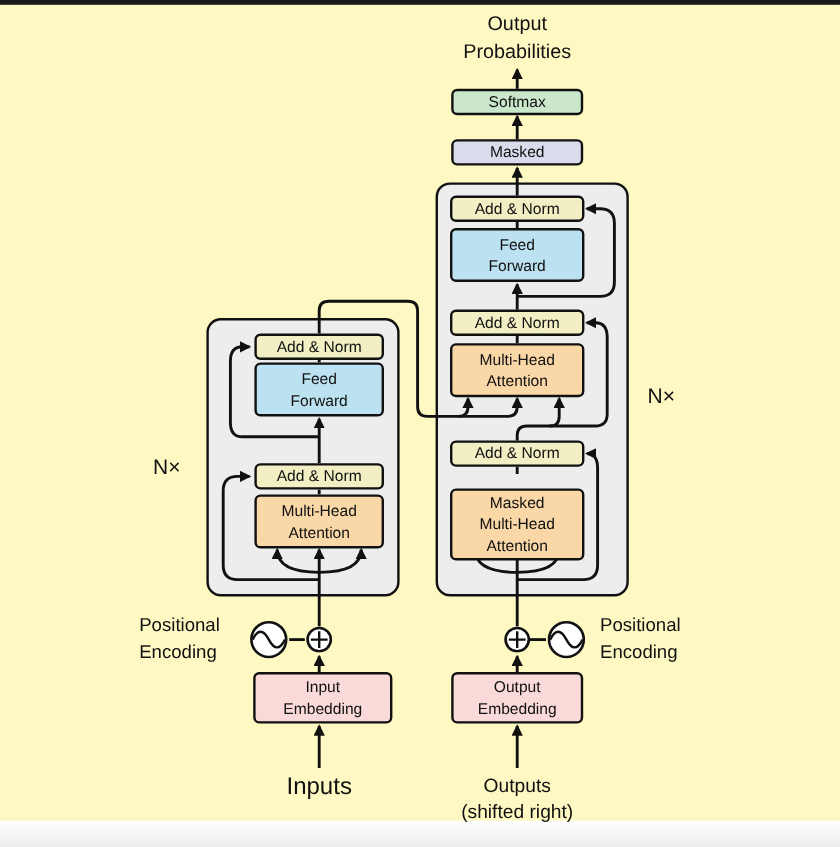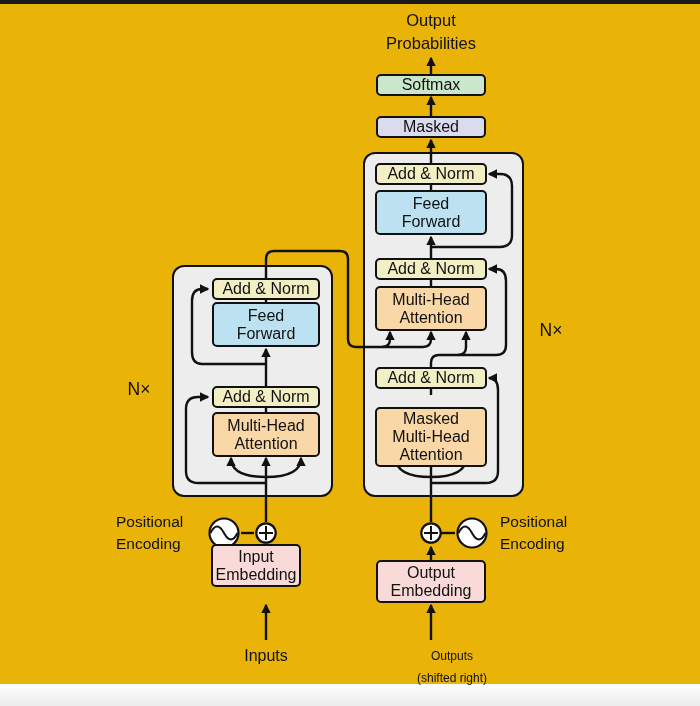--- a/index.html
+++ b/index.html
@@ -1,25 +1,25 @@
 <!DOCTYPE html>
 <html><head>
 <meta charset="utf-8">
 <style>
   html,body{margin:0;padding:0;}
-  .stage{position:relative;width:700px;height:706px;background:#eab308;overflow:hidden;
+  .stage{position:relative;width:700px;height:706px;background:#fef9c3;overflow:hidden;
          font-family:"Liberation Sans",sans-serif;color:#111;}
   .bar-top{position:absolute;left:0;top:0;width:700px;height:3.5px;background:#1a1a1a;}
   .bar-bottom{position:absolute;left:0;top:684px;width:700px;height:22px;
               background:linear-gradient(#ffffff,#ececec);}
   .frame{position:absolute;background:#ededed;border:2.3px solid #111;border-radius:12px;
          box-sizing:border-box;}
   .box{position:absolute;border:2.3px solid #111;border-radius:5px;box-sizing:border-box;
        display:flex;align-items:center;justify-content:center;text-align:center;
-       font-size:16px;line-height:18px;white-space:pre-line;}
+       font-size:13px;line-height:18px;white-space:pre-line;}
   .lbl{position:absolute;white-space:pre-line;}
   .center{text-align:center;}
   .wires{position:absolute;left:0;top:0;width:700px;height:706px;pointer-events:none;}
   .icon{position:absolute;}
 </style>
 </head>
 <body>
 
 <div class="stage">
 
@@ -121,22 +121,22 @@
       <circle cx="16" cy="16" r="14.5" fill="#fff" stroke="#111" stroke-width="2.2"></circle>
       <path d="M2.5,16 Q9,3 16,16 Q23,29 29.5,16" fill="none" stroke="#111" stroke-width="2"></path>
     </svg>
   </div>
 
   <div class="lbl" style="left:116px;top:511px;width:92px;font-size:15.5px;line-height:22px;">Positional
 Encoding</div>
   <div class="lbl" style="left:500px;top:511px;width:92px;font-size:15.5px;line-height:22px;">Positional
 Encoding</div>
 
-  <div class="box" style="left: 211px; top: 544px; width: 90px; height: 43px; background: rgb(250, 217, 217);">Input
+  <div class="box" style="left: 211px; top: 560px; width: 116px; height: 43px; background: rgb(250, 217, 217);">Input
 Embedding</div>
   <div class="box" style="left: 376px; top: 560px; width: 110px; height: 43px; background: rgb(250, 217, 217);">Output
 Embedding</div>
 
-  <div class="lbl center" style="left:216px;top:645px;width:100px;font-size:16px;line-height:22px;">Inputs</div>
-  <div class="lbl center" style="left:372px;top:645px;width:160px;font-size:12px;line-height:22px;">Outputs
+  <div class="lbl center" style="left:216px;top:645px;width:100px;font-size:20px;line-height:22px;">Inputs</div>
+  <div class="lbl center" style="left:351px;top:645px;width:160px;font-size:16px;line-height:22px;">Outputs
 (shifted right)</div>
 
 </div>
 
 </body></html>

